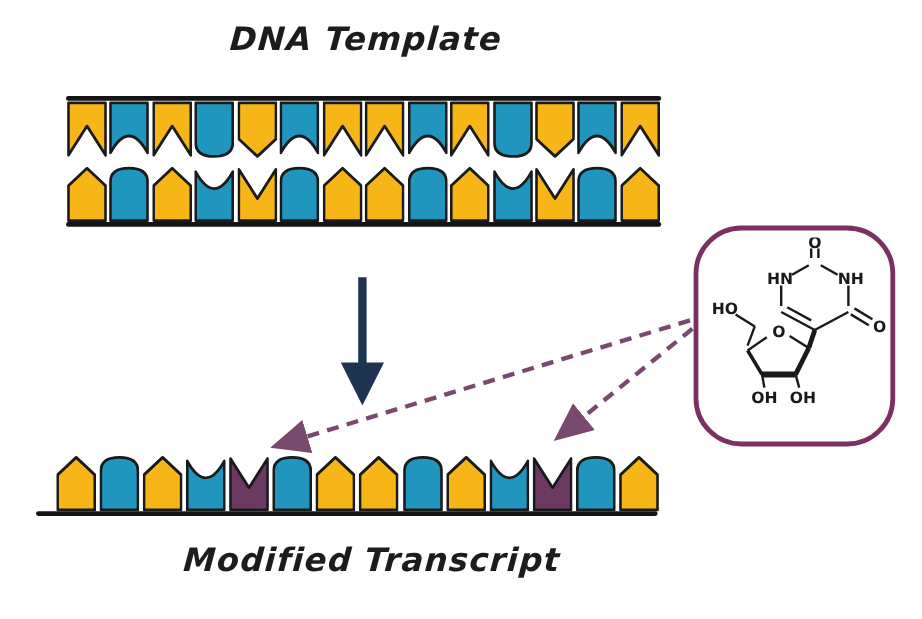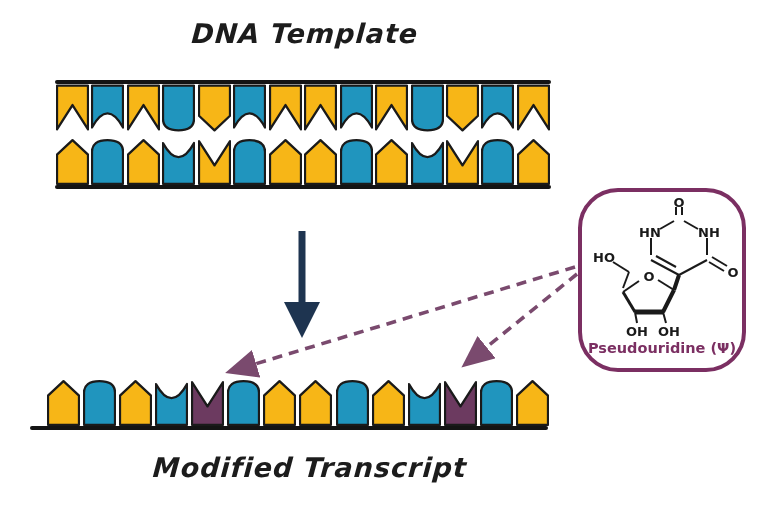--- a/index.html
+++ b/index.html
@@ -220,14 +220,13 @@
       <text x="88" y="9">O</text>
       <text x="59" y="39">HN</text>
       <text x="118" y="39">NH</text>
       <text x="142" y="79">O</text>
       <text x="13" y="64">HO</text>
       <text x="58" y="83">O</text>
       <text x="46" y="138">OH</text>
       <text x="78" y="138">OH</text>
     </g>
   </svg>
-  <div id="psi-label">Pseudouridine (Ψ)</div>
 </div>
 
 </body></html>

